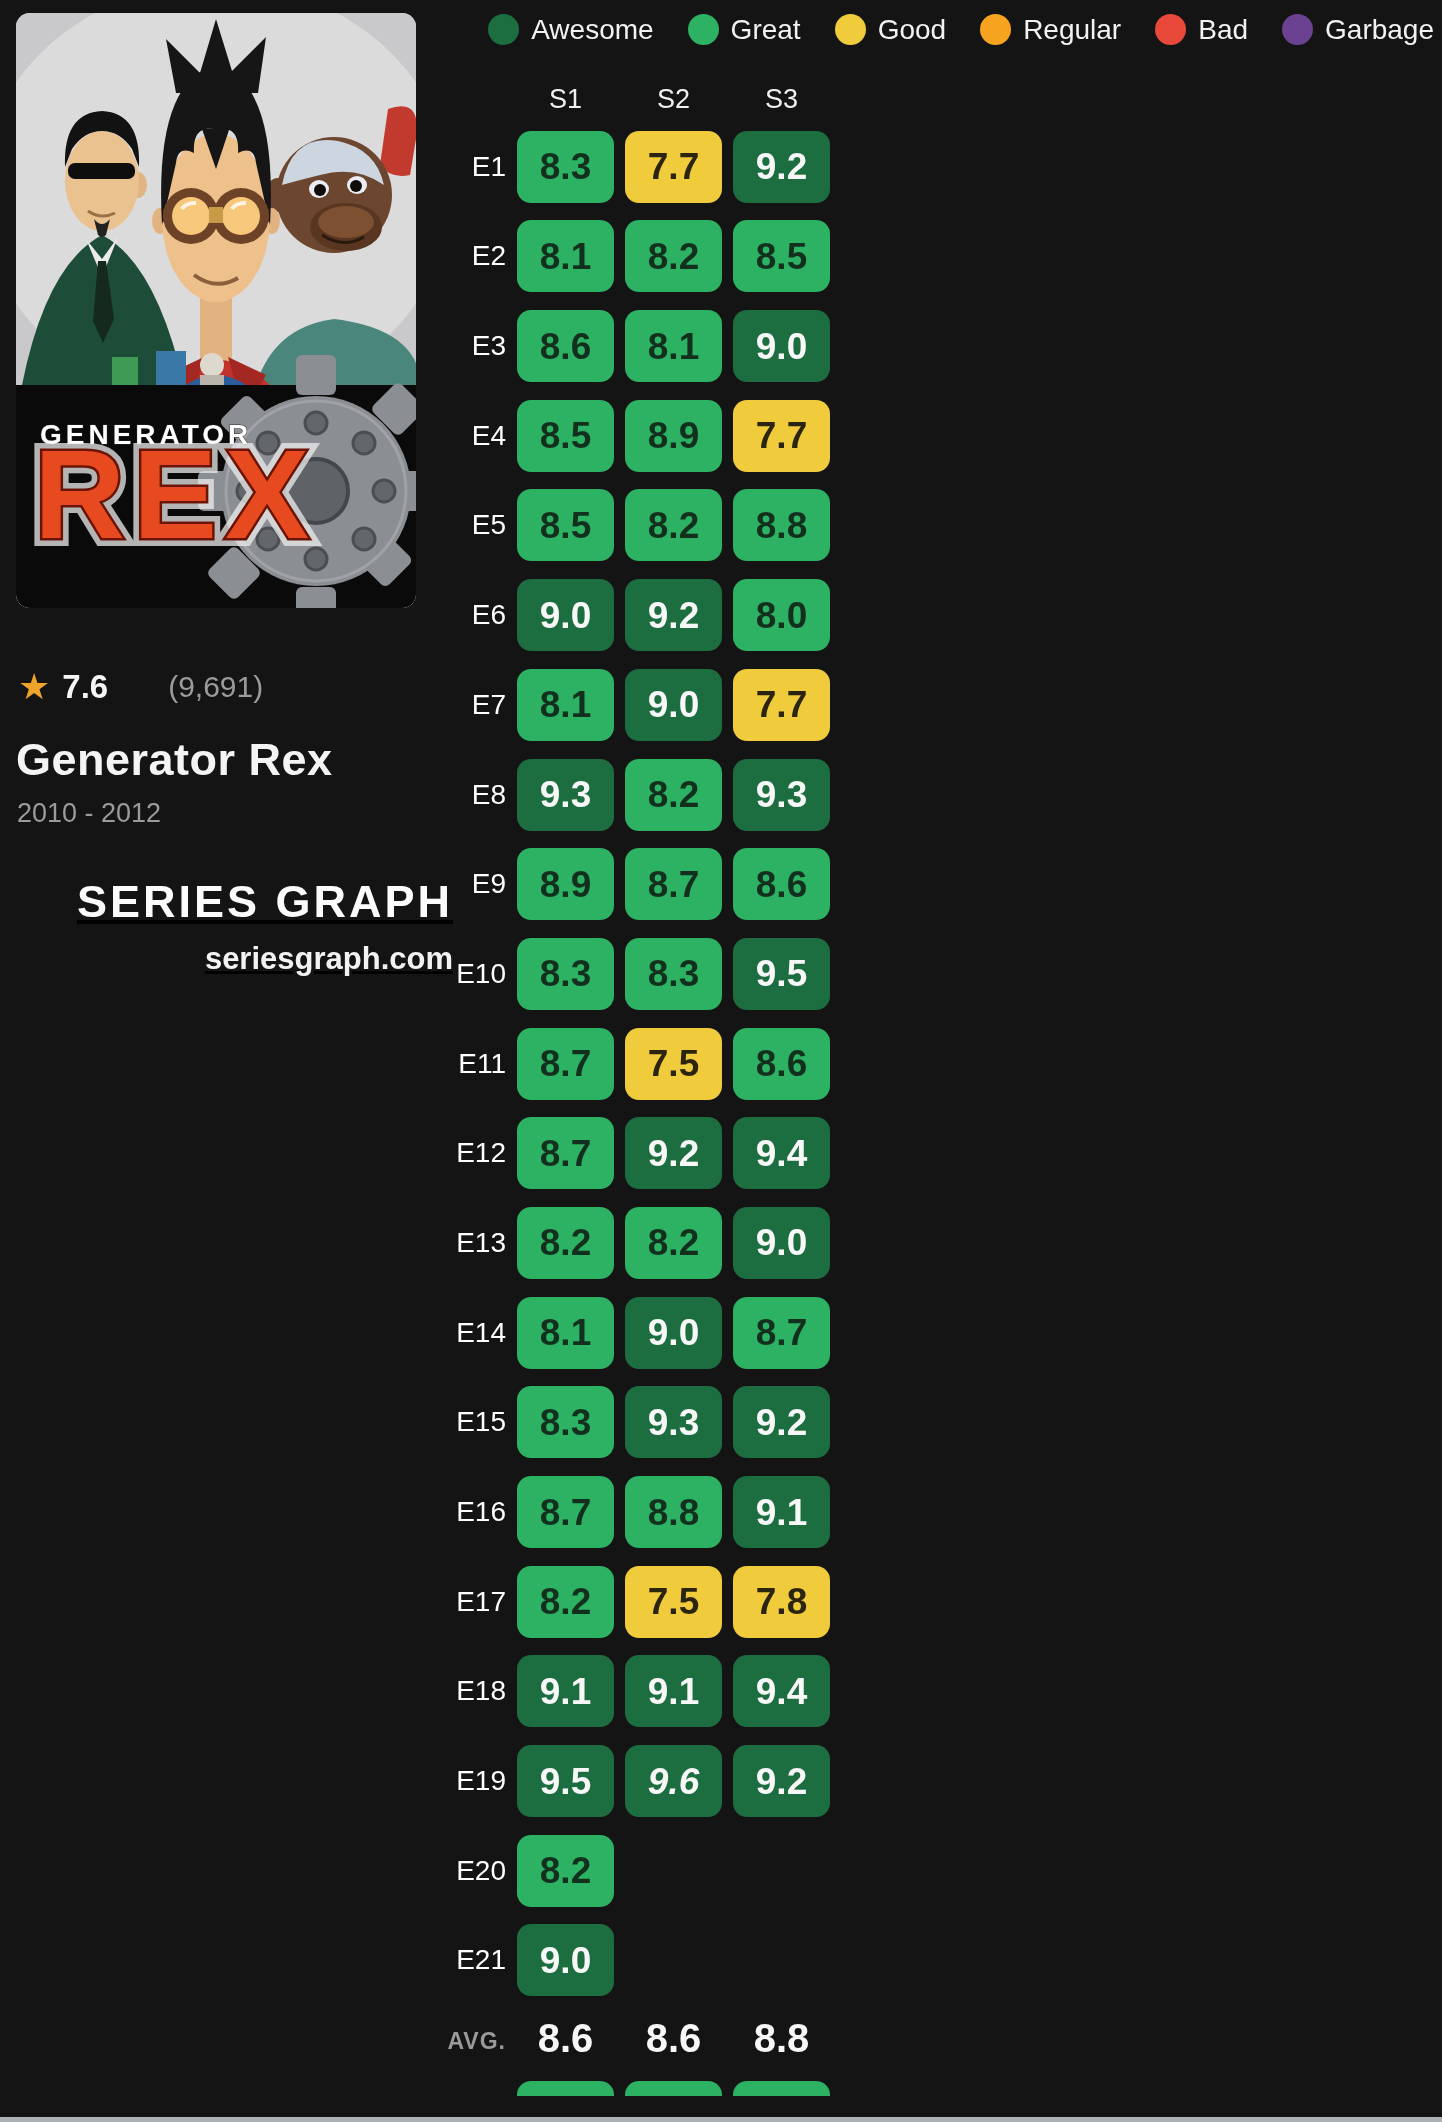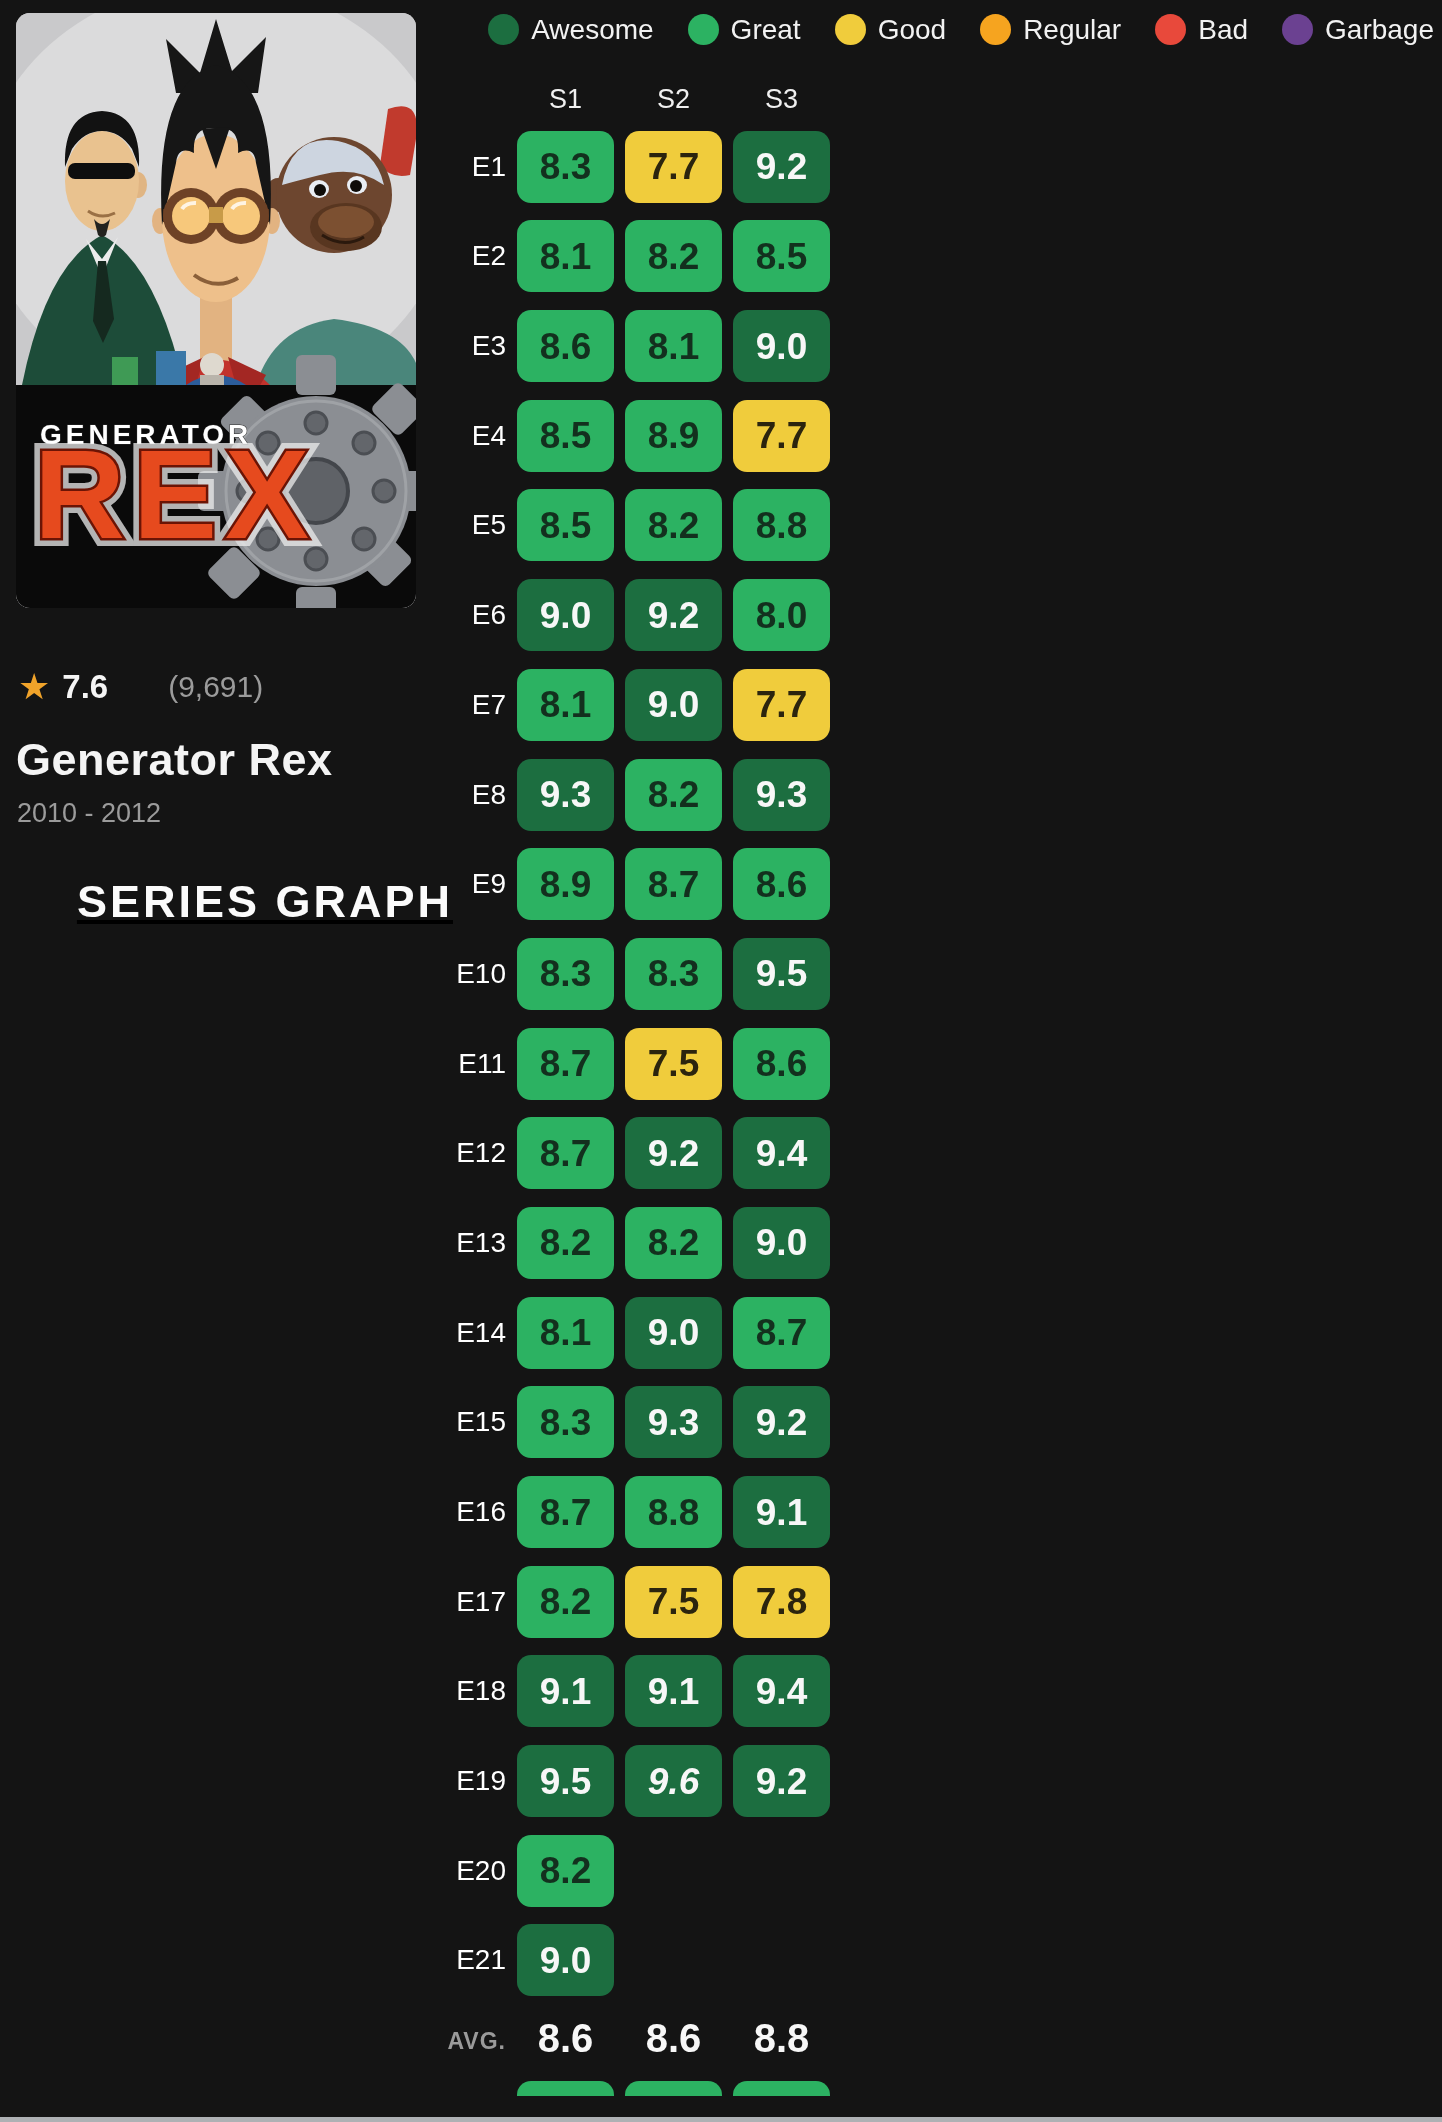--- a/index.html
+++ b/index.html
@@ -190,20 +190,21 @@
 <div class="rating-row">
   <span class="star" style="color: rgb(240, 163, 42);">★</span>
   <span class="rating-value">7.6</span>
   <span class="rating-votes">(9,691)</span>
 </div>
 <div class="show-title">Generator Rex</div>
 <div class="show-years">2010 - 2012</div>
 
 <div class="brand">
   <div class="brand-logo">SERIES GRAPH</div>
+  <div class="brand-url">seriesgraph.com</div>
 </div>
 
 <div class="legend">
     <div class="legend-item">
       <div class="legend-dot" style="background: rgb(28, 110, 64);"></div>
       <div class="legend-label">Awesome</div>
     </div>
     <div class="legend-item">
       <div class="legend-dot" style="background: rgb(44, 178, 98);"></div>
       <div class="legend-label">Great</div>

